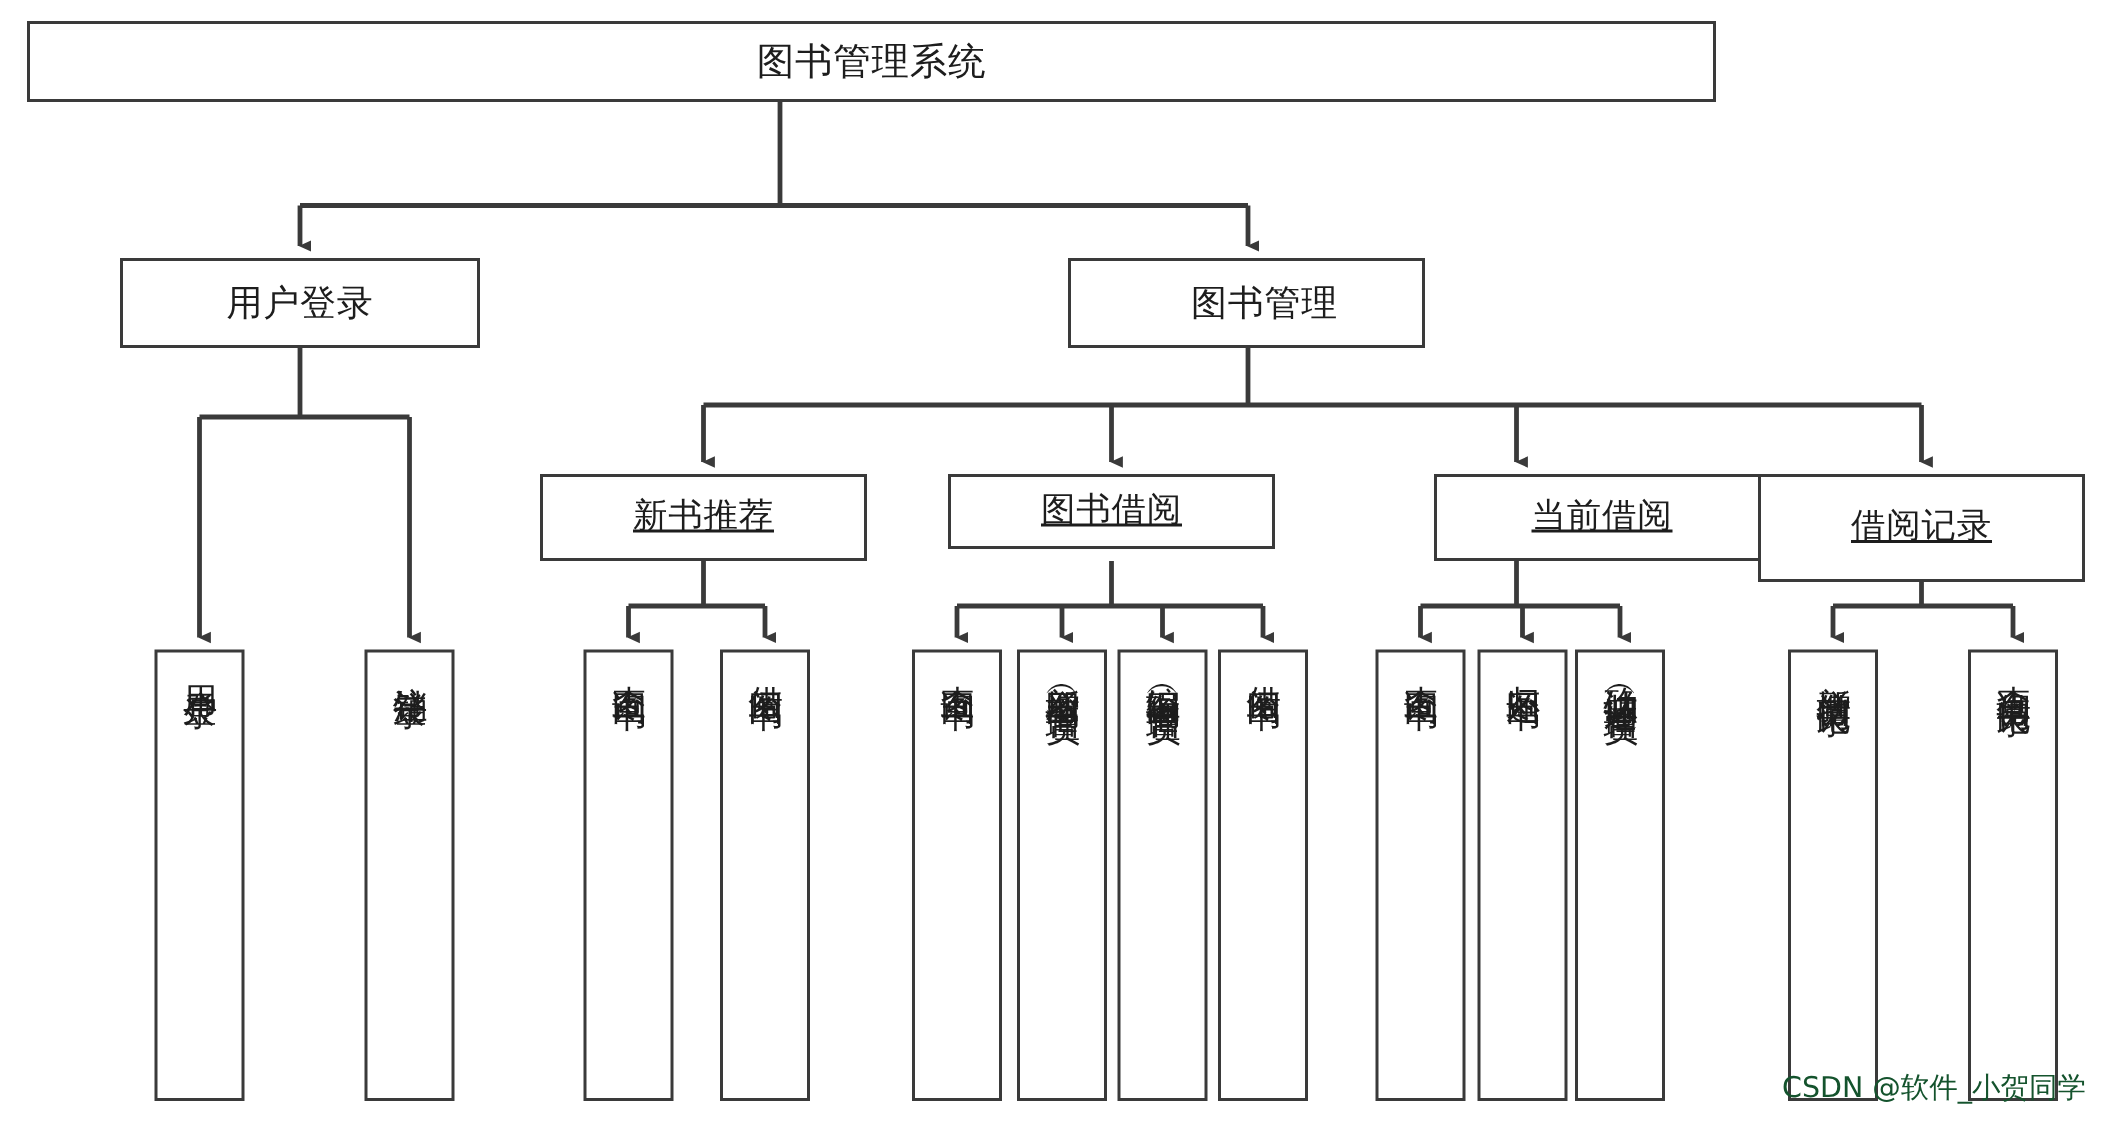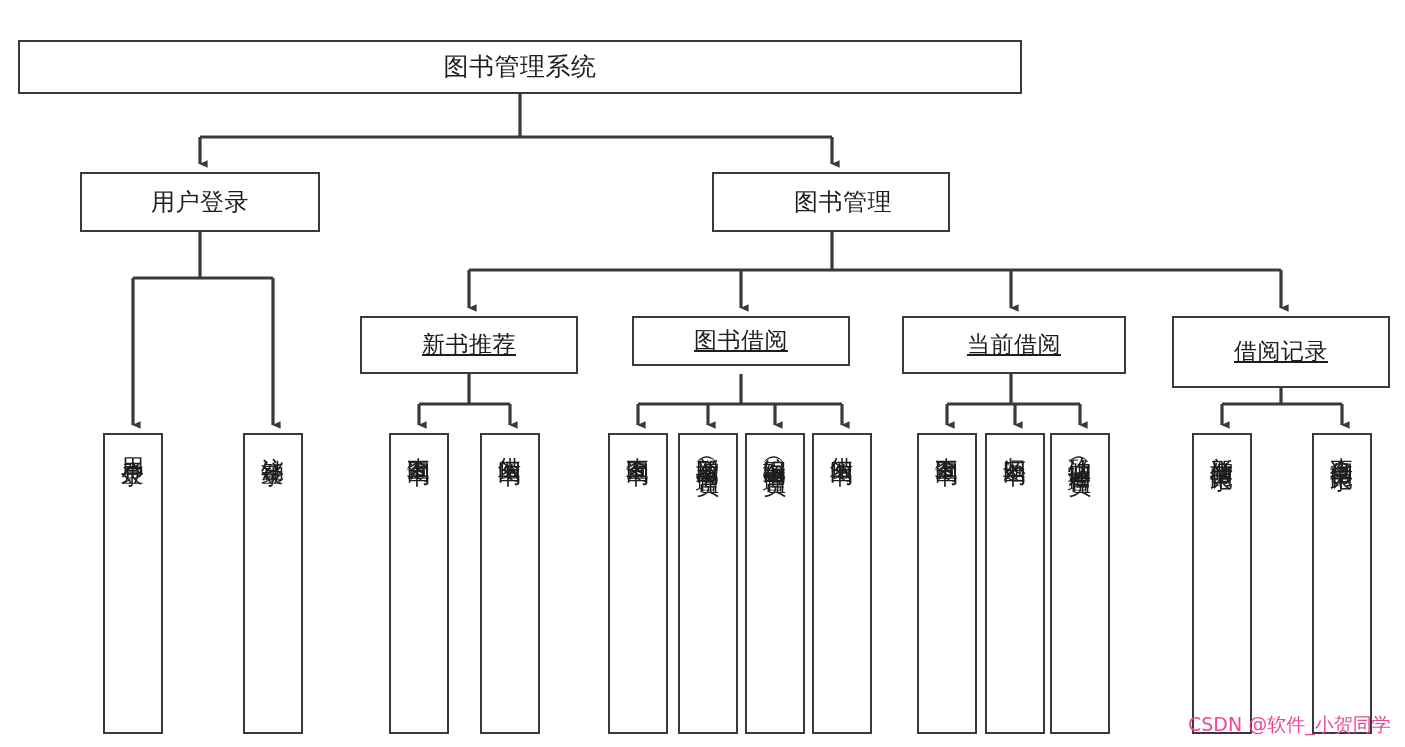--- a/index.html
+++ b/index.html
@@ -60,21 +60,21 @@
     white-space: nowrap;
     height: auto;
     max-height: 290px;
   }
   .node.leaf.tall .node-label { max-height: 296px; }
   .watermark {
     position: absolute;
     left: 1188px;
     top: 712px;
     font-size: 19px;
-    color: #ec4899;
+    color: #14532d;
     white-space: nowrap;
     z-index: 5;
     font-family: "DejaVu Sans", "Liberation Sans", sans-serif;
   }
 </style>
 </head>
 <body>
 
 <div id="diagram-canvas">
 
@@ -121,38 +121,38 @@
       <path d="M 1015 404 L 1015 425" marker-end="url(#arrowhead)"></path>
       <path d="M 1080 404 L 1080 425" marker-end="url(#arrowhead)"></path>
 
       <path d="M 1281 374 L 1281 404"></path>
       <path d="M 1222 404 L 1342 404"></path>
       <path d="M 1222 404 L 1222 425" marker-end="url(#arrowhead)"></path>
       <path d="M 1342 404 L 1342 425" marker-end="url(#arrowhead)"></path>
     </g>
   </svg>
 
-  <div class="node root" style="left: 18px; top: 14px; width: 1004px; height: 54px; margin-top: 26px;">
+  <div class="node root" style="left: 18px; top: 14px; width: 1126px; height: 54px;">
     <span class="node-label">图书管理系统</span>
   </div>
 
   <div class="node level1" style="left: 80px; top: 172px; width: 240px; height: 60px;">
     <span class="node-label">用户登录</span>
   </div>
   <div class="node level1" style="left: 712px; top: 172px; width: 238px; height: 60px; padding-left: 24px;">
     <span class="node-label">图书管理</span>
   </div>
 
   <div class="node level2" style="left: 360px; top: 316px; width: 218px; height: 58px;">
     <span class="node-label">新书推荐</span>
   </div>
   <div class="node level2" style="left: 632px; top: 316px; width: 218px; height: 50px;">
     <span class="node-label">图书借阅</span>
   </div>
-  <div class="node level2" style="left: 902px; top: 316px; width: 224px; height: 58px;">
+  <div class="node level2" style="left: 956px; top: 316px; width: 224px; height: 58px;">
     <span class="node-label">当前借阅</span>
   </div>
   <div class="node level2" style="left: 1172px; top: 316px; width: 218px; height: 72px;">
     <span class="node-label">借阅记录</span>
   </div>
 
   <div class="node leaf" style="left: 103px; top: 433px; width: 60px; height: 301px;">
     <span class="node-label">用户登录</span>
   </div>
   <div class="node leaf" style="left: 243px; top: 433px; width: 60px; height: 301px;">

